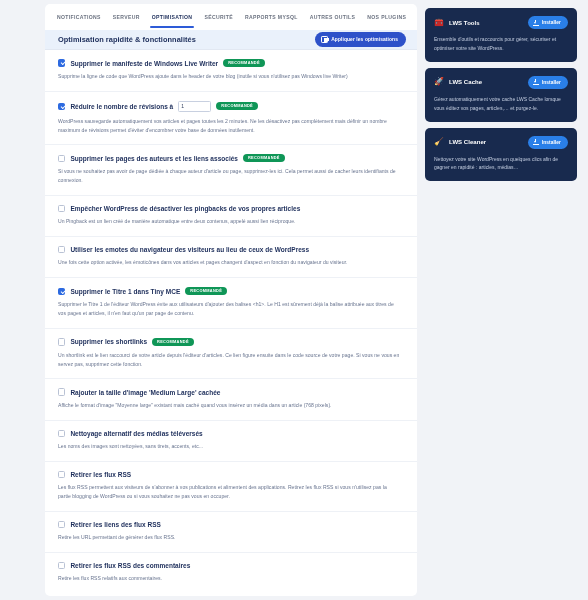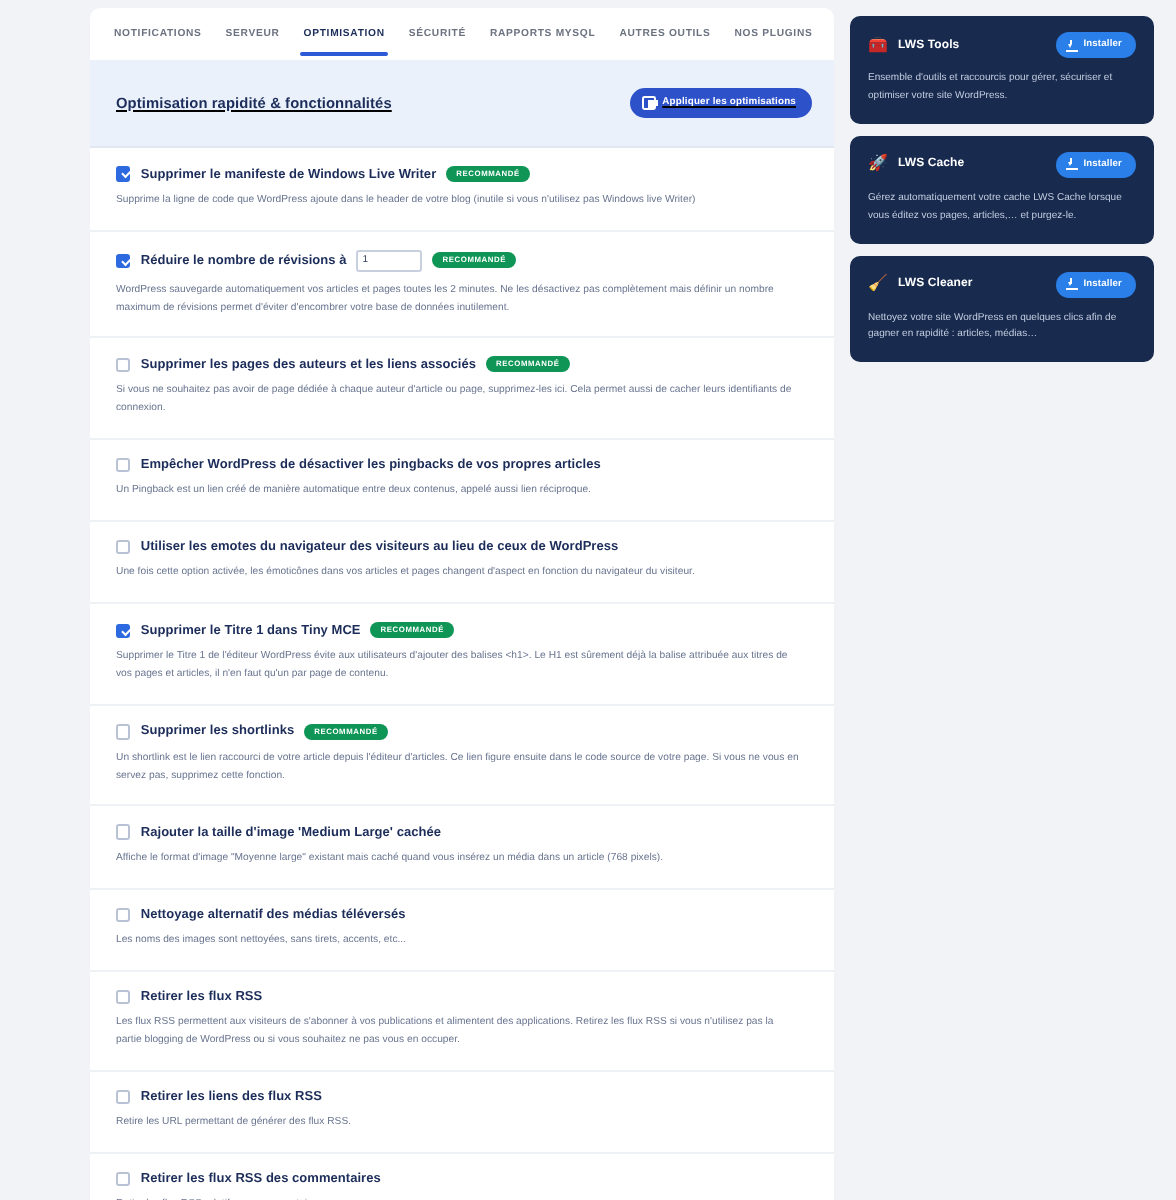--- a/index.html
+++ b/index.html
@@ -48,27 +48,26 @@
   .tab.active:after {
     content: "";
     position: absolute;
     left: 4px; right: 4px; bottom: 0;
     height: 1.6px;
     background: #2d5bd7;
     border-radius: 2px;
   }
   .panel-head {
     background: #eaf1fb;
-    height: 44px;
+    height: 20px;
     display: flex;
     align-items: center;
     justify-content: space-between;
     padding: 0 11px 0 13px;
     border-bottom: 1px solid #e2e8f2;
-    text-decoration: underline;
   }
   .panel-title {
     font-size: 7.4px;
     font-weight: 700;
     color: #1c2d5a;
     letter-spacing: 0.05px;
   }
   .apply-btn {
     background: #2d51c9;
     color: #ffffff;

